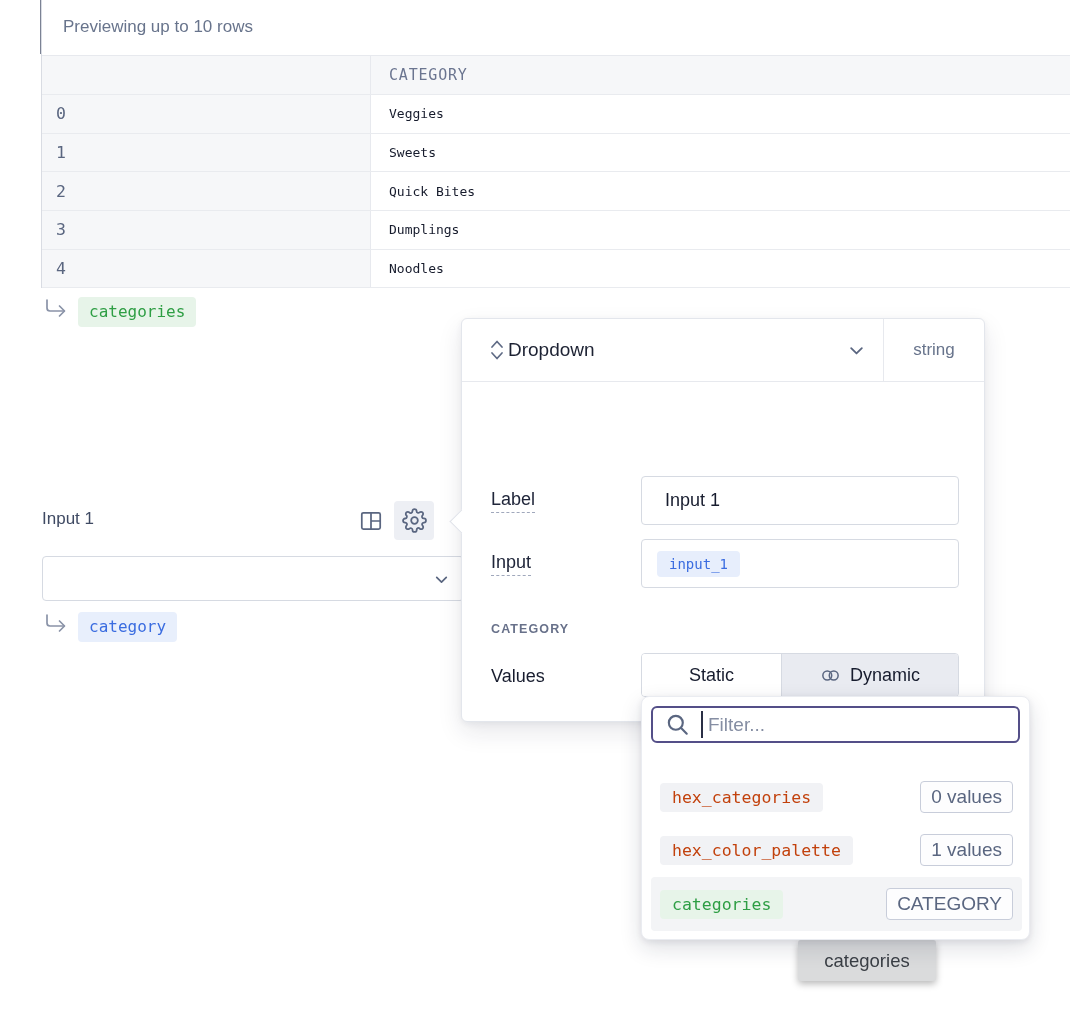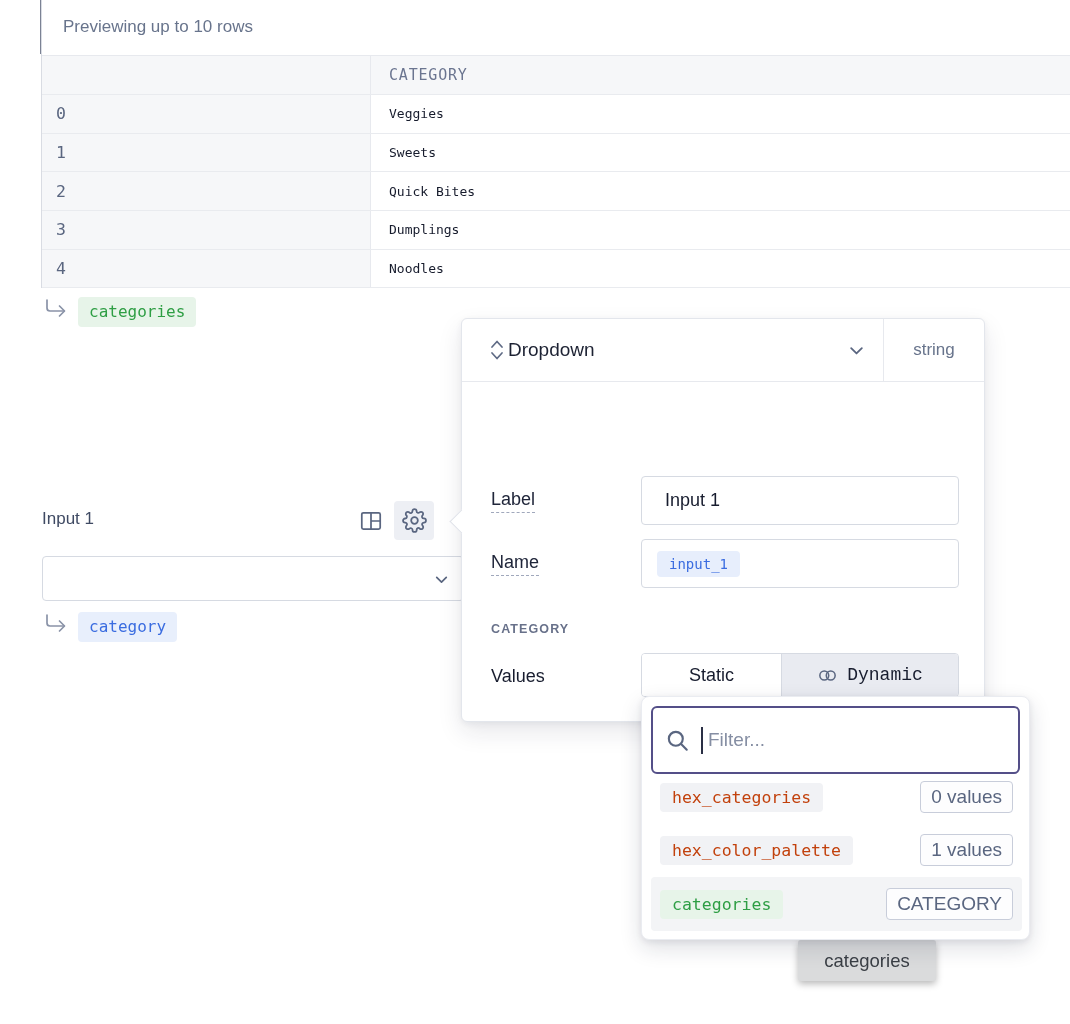--- a/index.html
+++ b/index.html
@@ -63,32 +63,32 @@
   .input-box.chip-pad{padding-left:15px;}
   .name-chip{font-family:"DejaVu Sans Mono",monospace;font-size:14px;color:#3a6ce0;background:#e7eefc;
     padding:5px 12px;border-radius:4px;}
   .options-h{position:absolute;left:29px;top:240px;font-size:12.5px;font-weight:700;color:#68718a;letter-spacing:1.1px;}
   .values-lbl{position:absolute;left:29px;top:284px;font-size:18px;color:#171c2e;}
   .seg{position:absolute;left:179px;top:271px;width:318px;height:44px;box-sizing:border-box;
     border:1px solid #d6dae2;border-radius:4px;display:flex;background:#fff;}
   .seg-static{width:139px;display:flex;align-items:center;justify-content:center;font-size:18px;color:#171c2e;
     border-right:1px solid #d6dae2;border-radius:3px 0 0 3px;background:#fff;cursor:pointer;}
   .seg-dyn{flex:1;display:flex;align-items:center;justify-content:center;gap:9px;font-size:18px;color:#171c2e;
-    background:#e9ebf1;border-radius:0 3px 3px 0;cursor:pointer;font-family:Liberation Mono, monospace;}
+    background:#e9ebf1;border-radius:0 3px 3px 0;cursor:pointer;}
   .seg-dyn .lnk{color:#5a6680;}
   .choose{position:absolute;left:179px;top:330px;width:318px;height:45px;box-sizing:border-box;
     border:1px solid #d6dae2;border-radius:4px;display:flex;align-items:center;padding-left:23px;
     font-size:18px;color:#717b93;background:#fff;cursor:pointer;}
   .choose .chev{position:absolute;right:16px;color:#5a6680;}
 
   
   .picker{position:absolute;left:641px;top:696px;width:389px;height:244px;background:#fff;border-radius:8px;
     border:1px solid #eaecf1;box-sizing:border-box;z-index:7;
     box-shadow:0 8px 22px rgba(22,28,56,.14),0 2px 6px rgba(22,28,56,.08);}
-  .filter-wrap{position:absolute;left:9px;top:9px;width:369px;height:68px;box-sizing:border-box;
+  .filter-wrap{position:absolute;left:9px;top:9px;width:369px;height:37px;box-sizing:border-box;
     border:2px solid #544f88;border-radius:6px;background:#fff;display:flex;align-items:center;}
   .filter-wrap .search{margin-left:11px;color:#5a6680;}
   .caret-bar{width:2px;height:27px;background:#2a2f45;margin-left:10px;}
   .filter-input{border:none;outline:none;font-size:19px;color:#171c2e;margin-left:3px;width:250px;
     background:transparent;font-family:"Liberation Sans",sans-serif;}
   .filter-input::placeholder{color:#858ea3;}
   .pick-item{position:absolute;left:9px;width:371px;height:52px;box-sizing:border-box;border-radius:4px;
     display:flex;align-items:center;justify-content:space-between;padding:0 9px;cursor:pointer;}
   .pick-item.hl{background:#f3f4f6;height:54px;}
   .pick-chip{font-family:"DejaVu Sans Mono",monospace;font-size:16.5px;padding:5px 12px;border-radius:4px;}
@@ -197,21 +197,21 @@
           <path d="M3.5 6 L8 10.5 L12.5 6"></path>
         </svg>
     </span>
     <span class="type-box">string</span>
   </div>
   <div class="pop-body">
     <div class="fld-lbl" style="top:107px;"><span>Label</span></div>
     <div class="input-box" style="top:94px;">
         <span>Input 1</span>
       </div>
-    <div class="fld-lbl" style="top:170px;"><span>Name</span></div>
+    <div class="fld-lbl" style="top:170px;"><span>Input</span></div>
     <div class="input-box chip-pad" style="top:157px;">
       <span class="name-chip">input_1</span>
     </div>
     <div class="options-h">CATEGORY</div>
     <div class="values-lbl">Values</div>
     <div class="seg">
       <div class="seg-static">Static</div>
       <div class="seg-dyn">
         <span class="lnk">
           <svg width="21" height="17" viewBox="0 0 22 18" fill="none" stroke="currentColor" stroke-width="1.6">

